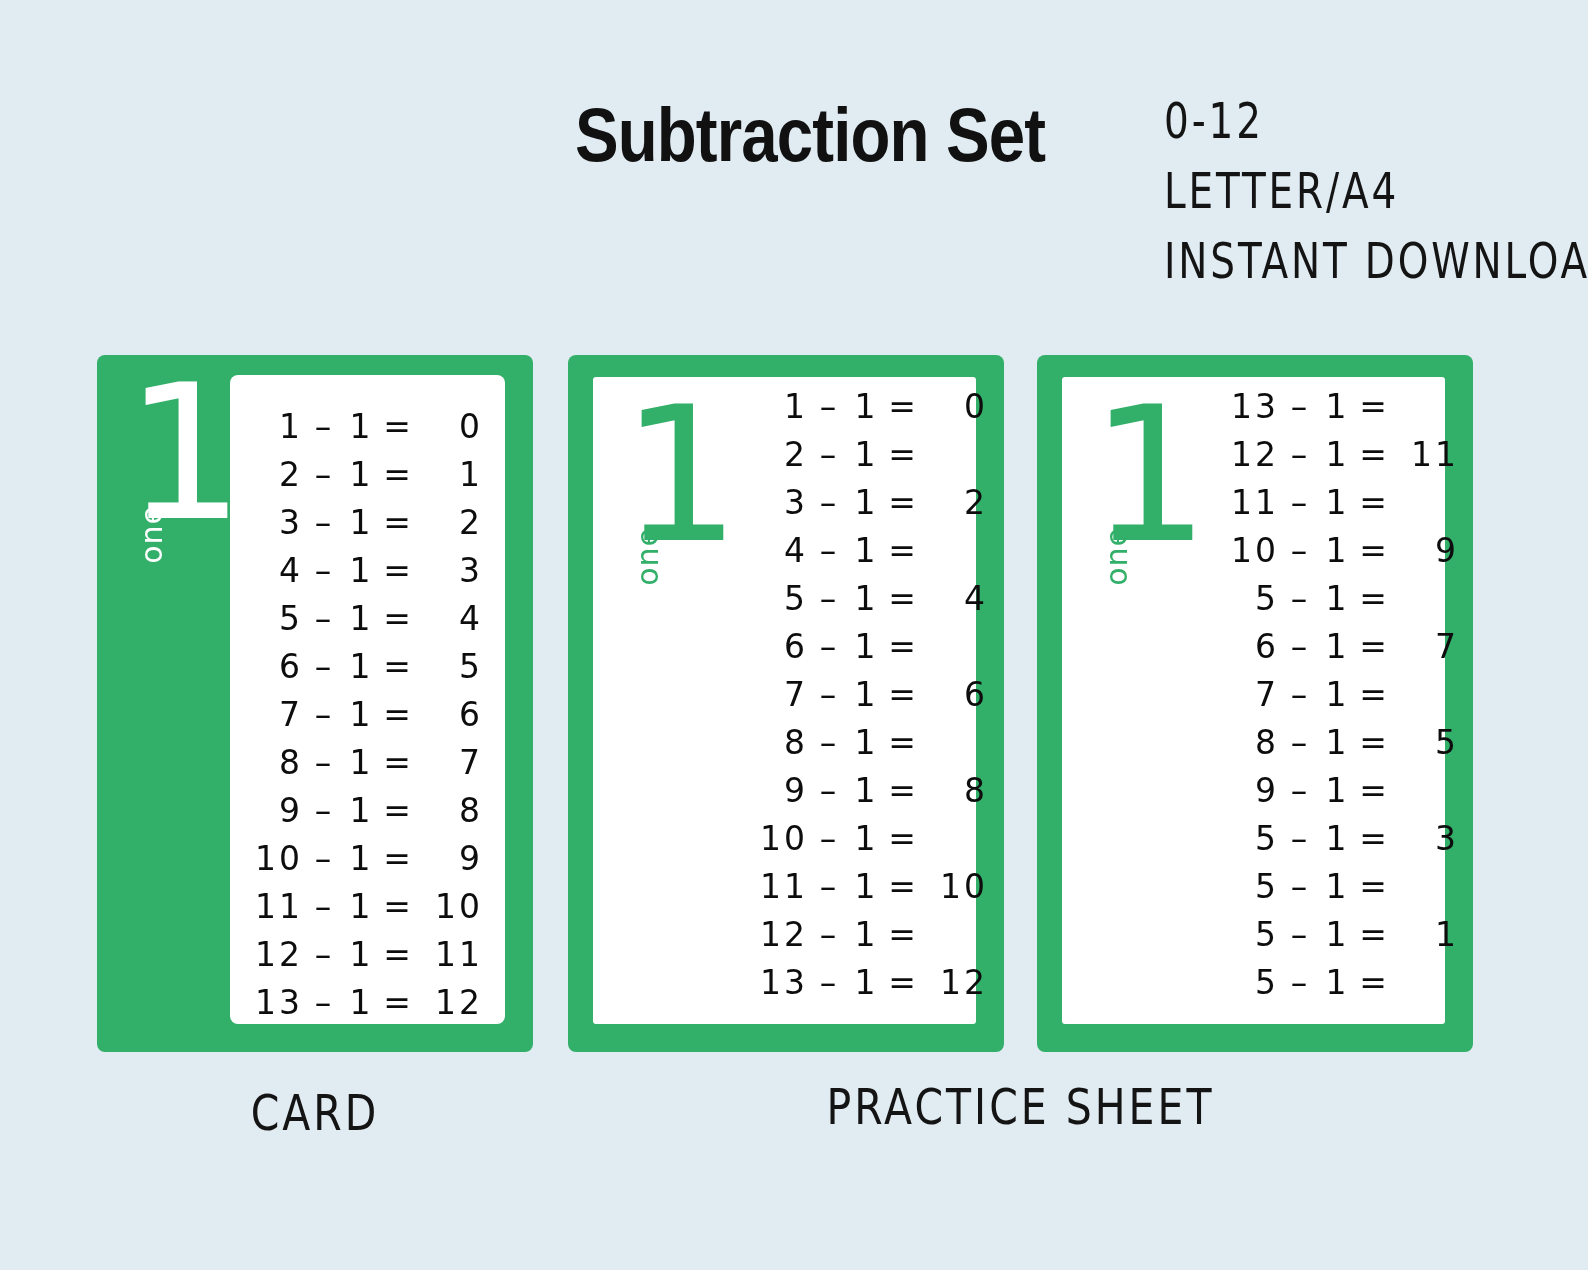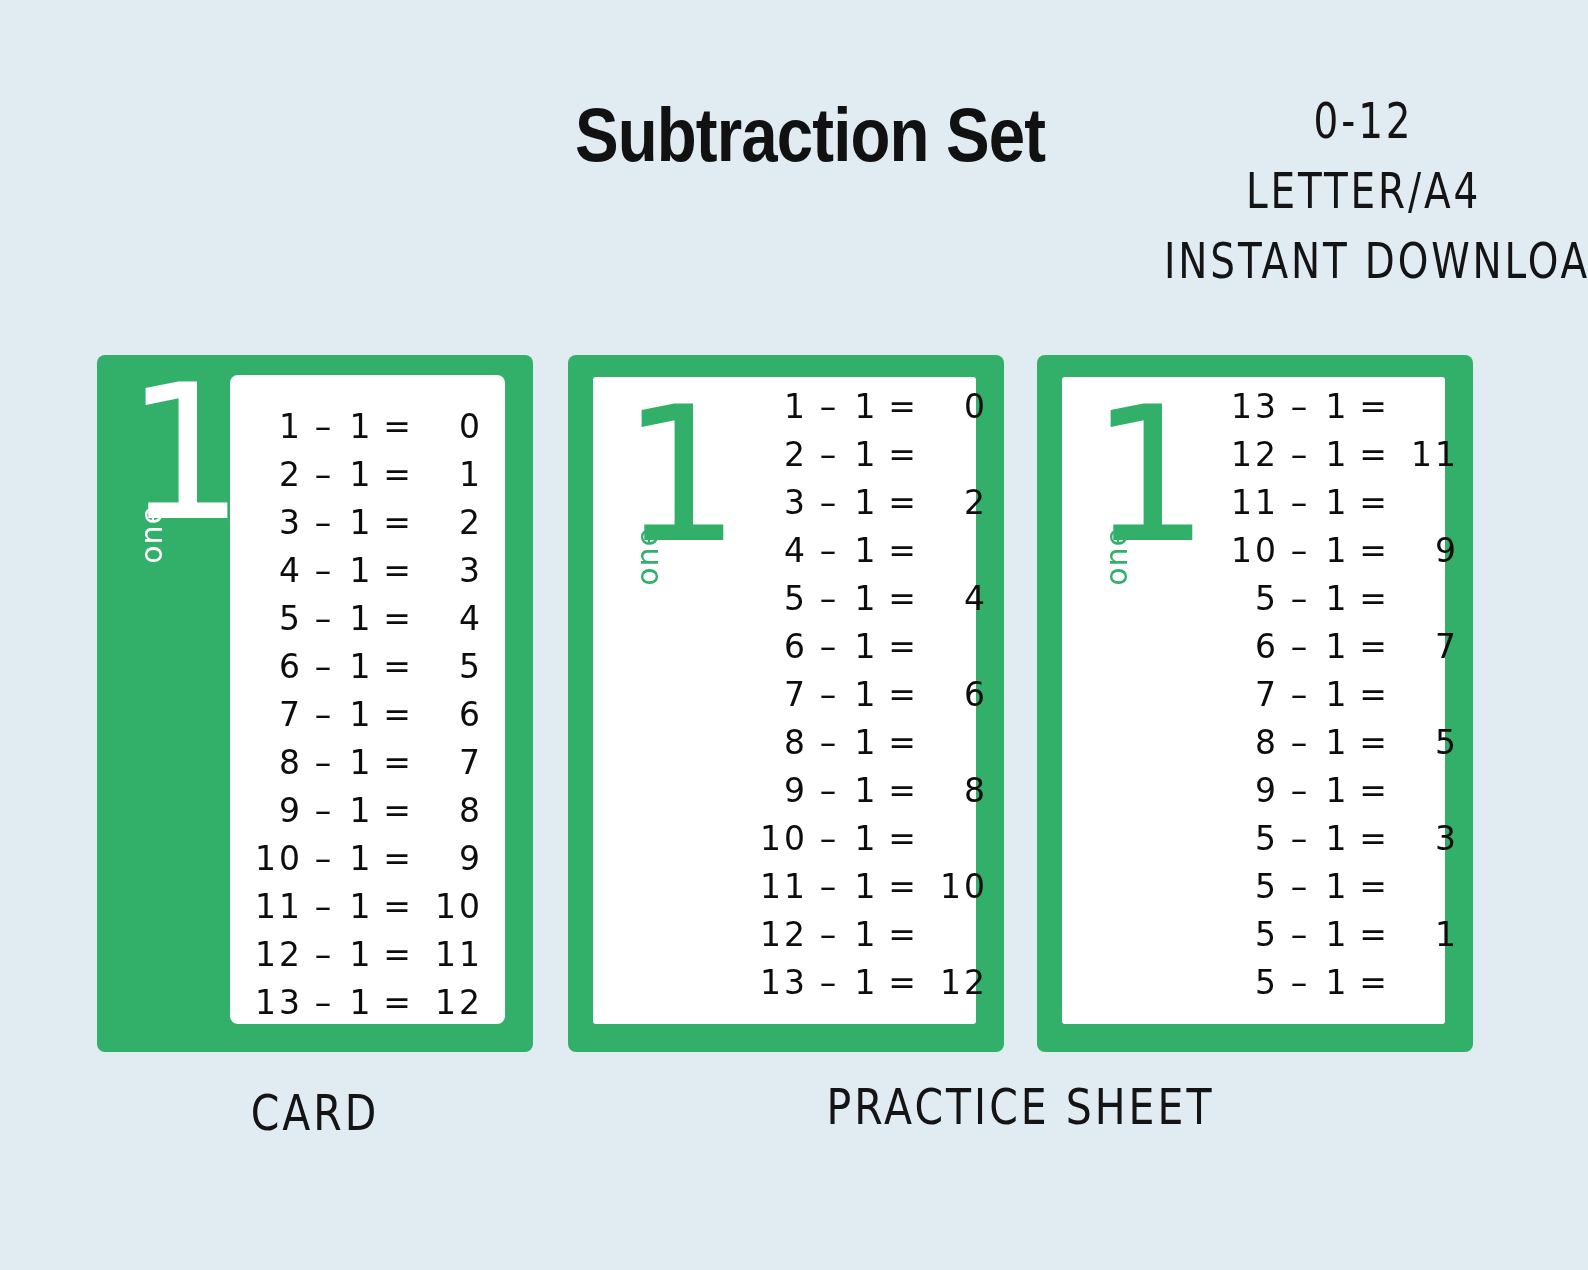--- a/index.html
+++ b/index.html
@@ -36,21 +36,20 @@
     letter-spacing: -1px;
     color: #111111;
     transform: scaleX(0.86);
     transform-origin: 50% 50%;
   }
   .meta-block {
     position: absolute;
     left: 1148px;
     top: 86px;
     width: 420px;
-    text-align: center;
   }
   .meta-line {
     font-family: "DejaVu Sans", sans-serif;
     font-weight: 400;
     font-size: 41px;
     line-height: 70px;
     letter-spacing: 3px;
     color: #141414;
     white-space: nowrap;
     transform: scaleY(1.22) scaleX(0.95);

